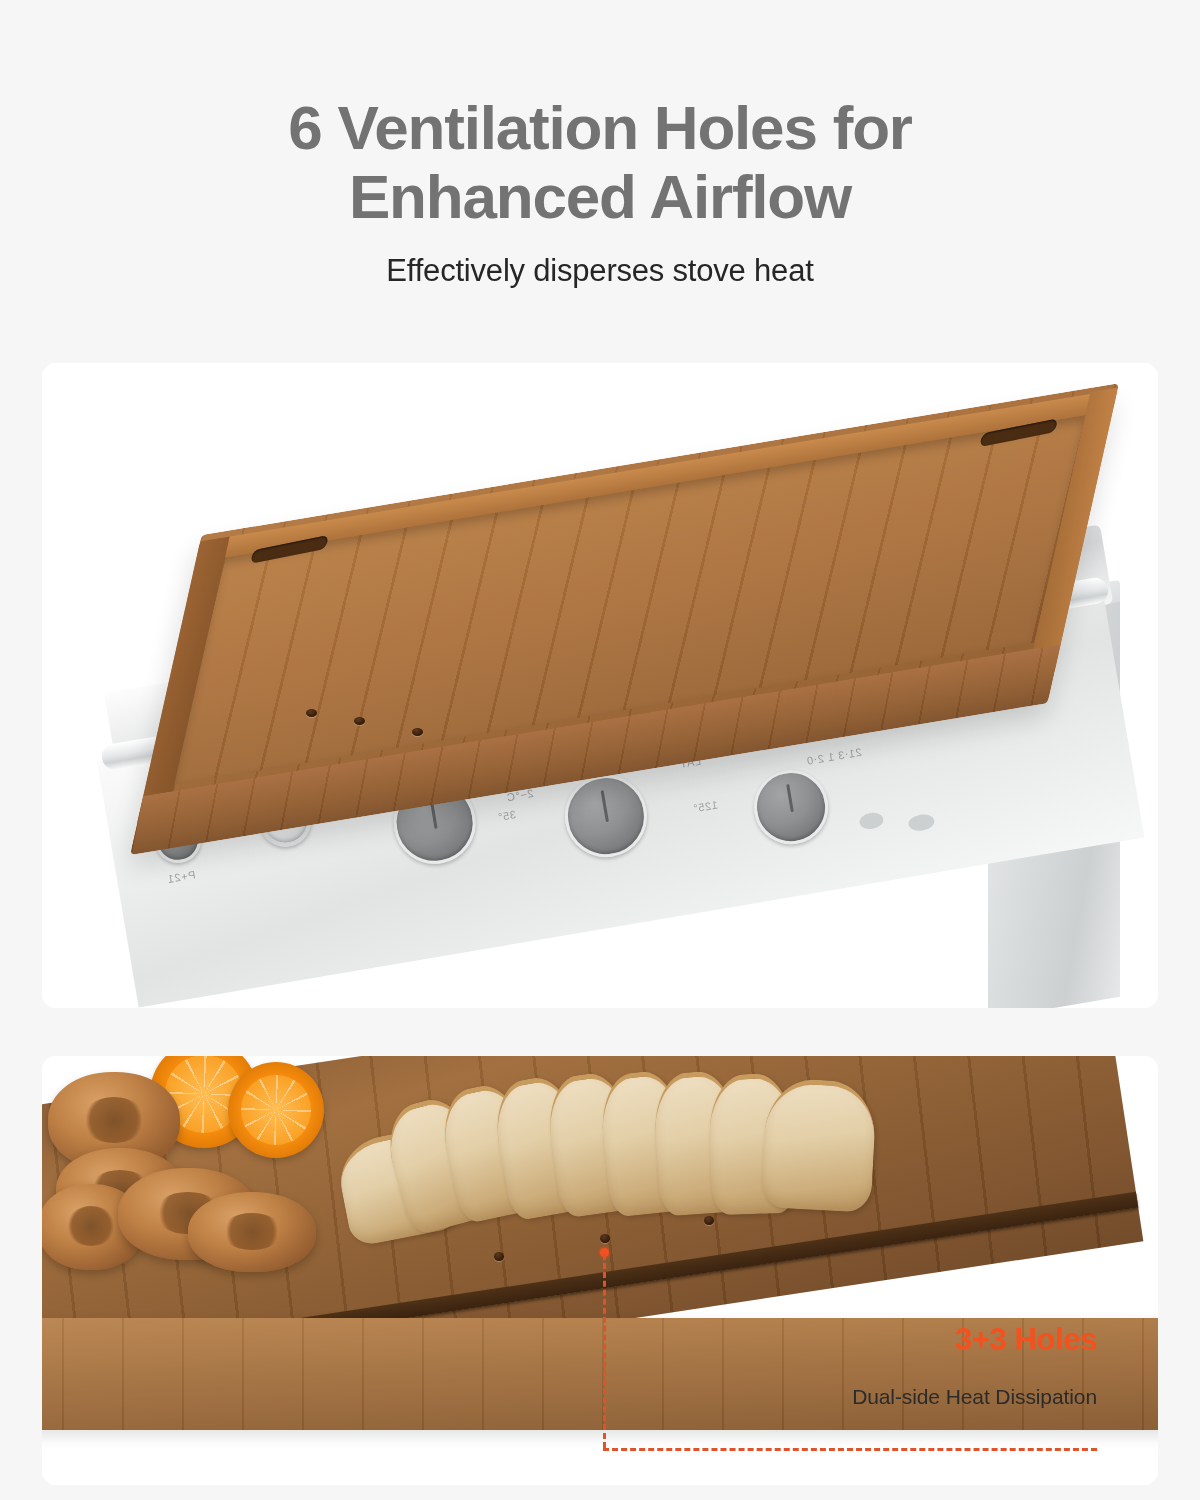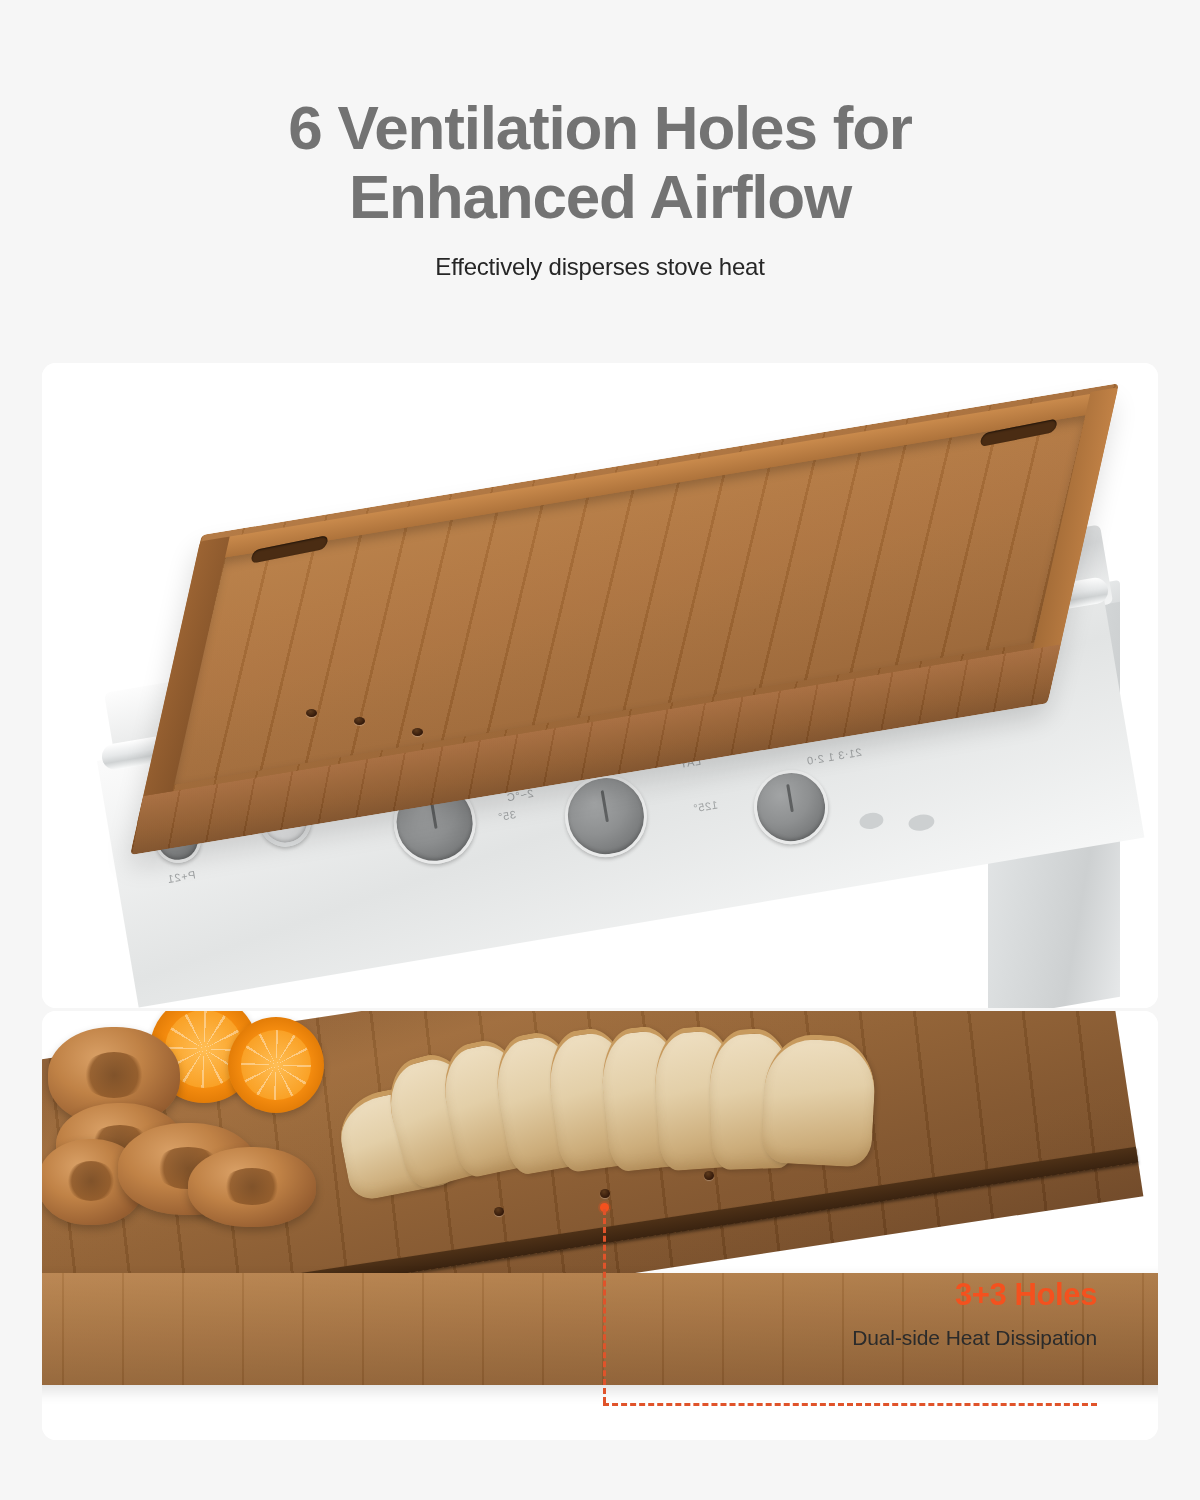--- a/index.html
+++ b/index.html
@@ -14,31 +14,31 @@
 
   
   .header { position:absolute; left:0; top:0; width:1200px; text-align:center; }
   .headline {
     font-size:62px; font-weight:bold; color:#737373;
     letter-spacing:-1.2px; line-height:1.12;
   }
   .headline .line1 { display:block; padding-top:93px; }
   .headline .line2 { display:block; }
   .subtitle {
-    margin-top:21px; font-size:24px; font-weight:300; color:#262626;
+    margin-top:21px; font-size:31px; font-weight:300; color:#262626;
     letter-spacing:-0.2px;
   }
 
   
   .panel {
     position:absolute; left:42px; width:1116px;
     background:#ffffff; border-radius:14px; overflow:hidden;
   }
   #panel-top    { top:363px; height:645px; }
-  #panel-bottom { top:1011px; height:429px;padding-left:36px; }
+  #panel-bottom { top:1056px; height:429px;padding-left:36px; }
 
   
   .scene-top { position:absolute; inset:0; background:#ffffff; }
 
   
   .stove-top-slab {
     position:absolute; left:62px; top:330px; width:1010px; height:80px;
     background:linear-gradient(175deg,#fdfdfd 0%,#eceded 30%,#d6d8d9 62%,#f4f5f5 100%);
     transform:rotate(-9.6deg); transform-origin:0 0;
     border-radius:6px;
@@ -325,17 +325,17 @@
       <div class="vent-hole" style="left:558px; top:178px; width:10px; height:9px;"></div>
       <div class="vent-hole" style="left:662px; top:160px; width:10px; height:9px;"></div>
     </div>
 
     <div class="callout-dot" style="left:558px; top:192px;"></div>
     <div class="callout-v" style="left:561px; top:198px; height:194px;"></div>
     <div class="callout-h" style="left:561px; top:392px; width:494px;"></div>
 
     <div class="callout-text" style="left:545px; top:266px; width:510px;">
       <div class="callout-title">3+3 Holes</div>
-      <div class="callout-line" style="margin-top:10px;">Dual-side Heat Dissipation</div>
+      <div class="callout-line" style="margin-top:24px;">Dual-side Heat Dissipation</div>
     </div>
   </div>
 
 </div>
 
 </body></html>

